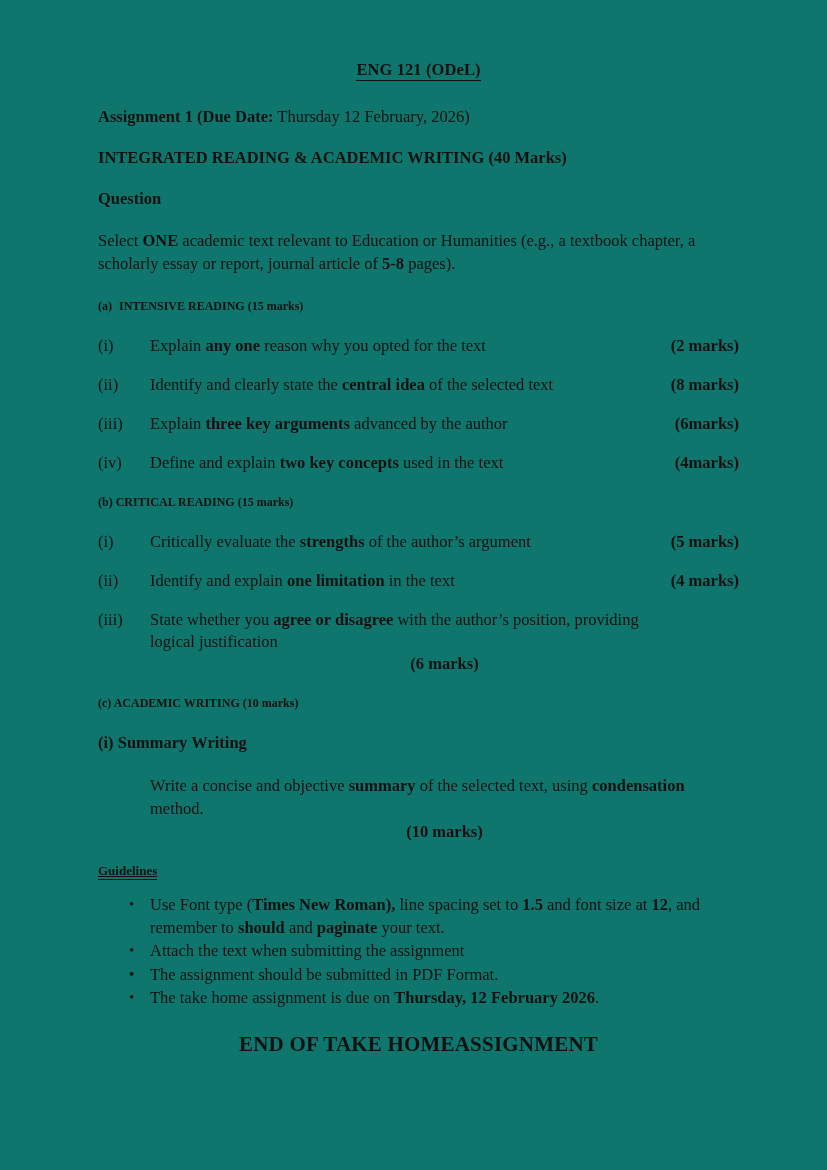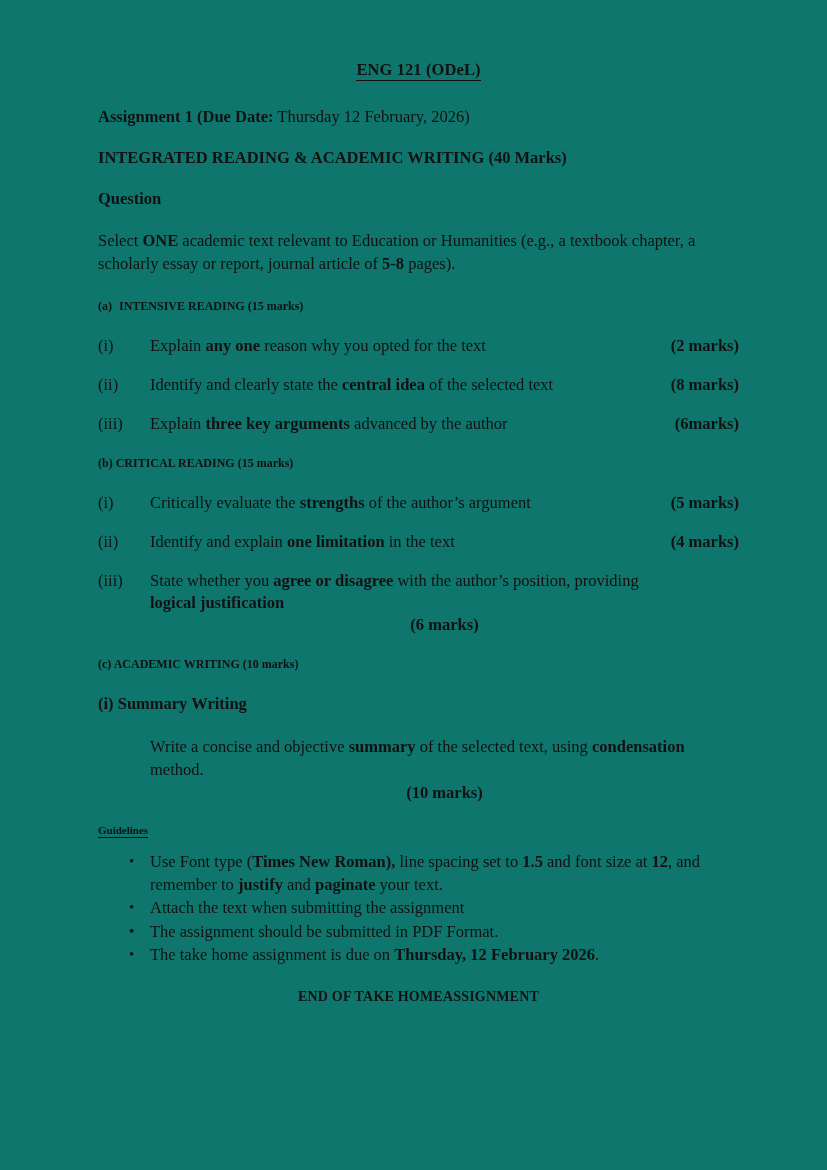--- a/index.html
+++ b/index.html
@@ -81,21 +81,21 @@
   .item .marks {
     float: right;
     font-weight: bold;
     white-space: nowrap;
   }
   .item.twoline .marks {
     float: none;
     display: block;
     text-align: center;
   }
-  .item .l2 { display: block; font-weight: bold; }
+  .item .l2 { display: block; }
 
   .subhead {
     font-size: 16.5px;
     font-weight: bold;
     line-height: 22px;
     margin: 0 0 20px 0;
   }
 
   .indent-para {
     position: relative;
@@ -105,23 +105,24 @@
     padding-left: 52px;
     max-width: 632px;
   }
   .indent-para .marks {
     display: block;
     text-align: center;
     font-weight: bold;
   }
 
   .guidelines-head {
-    font-size: 11px;
+    font-size: 13px;
     font-weight: bold;
     margin: 0 0 15px 0;
+    text-decoration: underline;
   }
   .guidelines-head span {
     border-bottom: 1.5px solid #111;
     padding-bottom: 1px;
   }
 
   ul.glist {
     margin: 0;
     padding: 0;
     list-style: none;
@@ -138,21 +139,21 @@
     position: absolute;
     left: 31px;
     top: -1px;
     font-size: 15px;
     line-height: 22.5px;
   }
 
   .endline {
     text-align: center;
     font-weight: bold;
-    font-size: 14px;
+    font-size: 21px;
     margin-top: 22px;
     letter-spacing: 0.2px;
   }
 </style>
 </head>
 <body>
 
 <div class="page">
 
   <div class="doc-title">
@@ -190,20 +191,25 @@
     <span class="marks">(8 marks)</span>
     <span class="txt"><span>Identify and clearly state the </span><b>central idea</b><span> of the selected text</span></span>
   </div>
 
   <div class="item">
     <span class="rn">(iii)</span>
     <span class="marks">(6marks)</span>
     <span class="txt"><span>Explain </span><b>three key arguments</b><span> advanced by the author</span></span>
   </div>
 
+  <div class="item">
+    <span class="rn">(iv)</span>
+    <span class="marks">(4marks)</span>
+    <span class="txt"><span>Define and explain </span><b>two key concepts</b><span> used in the text</span></span>
+  </div>
 
   <p class="sec-head">
     <span>(b)</span>&nbsp;<span>CRITICAL READING (15 marks)</span>
   </p>
 
   <div class="item">
     <span class="rn">(i)</span>
     <span class="marks">(5 marks)</span>
     <span class="txt"><span>Critically evaluate the </span><b>strengths</b><span> of the author’s argument</span></span>
   </div>
@@ -234,21 +240,21 @@
     <span class="marks">(10 marks)</span>
   </div>
 
   <p class="guidelines-head">
     <span>Guidelines</span>
   </p>
 
   <ul class="glist">
     <li>
       <span class="bullet">•</span>
-      <span>Use Font type (</span><b>Times New Roman),</b><span> line spacing set to </span><b>1.5</b><span> and font size at </span><b>12</b><span>, and remember to </span><b>justify</b><span> and </span><b>paginate</b><span> your text.</span>
+      <span>Use Font type (</span><b>Times New Roman),</b><span> line spacing set to </span><b>1.5</b><span> and font size at </span><b>12</b><span>, and remember to </span><b>should</b><span> and </span><b>paginate</b><span> your text.</span>
     </li>
     <li>
       <span class="bullet">•</span>
       <span>Attach the text when submitting the assignment</span>
     </li>
     <li>
       <span class="bullet">•</span>
     </li>
     <li>
       <span class="bullet">•</span>

